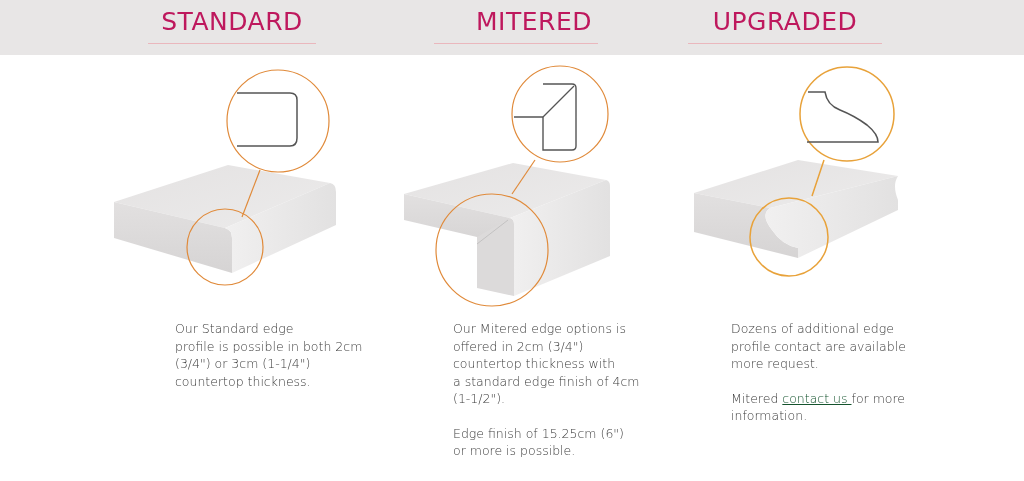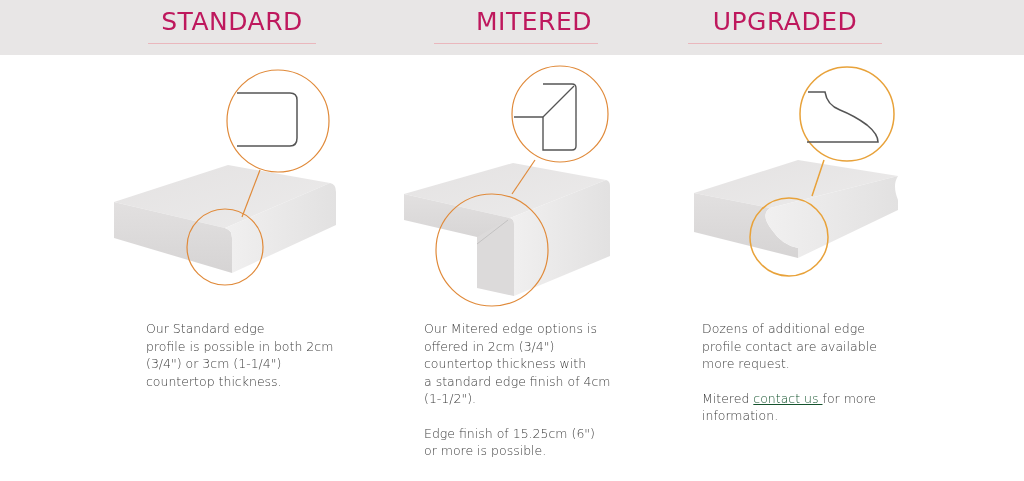--- a/index.html
+++ b/index.html
@@ -17,21 +17,21 @@
     line-height: 36px;
   }
   .col-title-underline {
     position: absolute; top: 43px; height: 1px; background: #eab7bd;
   }
 
   .illus { position: absolute; }
 
   .desc {
     position: absolute; font-size: 12.5px; line-height: 17.5px; color: #3c3c3c;
-    font-family: "DejaVu Sans", sans-serif; font-weight: 300;
+    font-family: "DejaVu Sans", sans-serif; font-weight: 300; margin-left: 29px;
   }
   .desc p { margin: 0; }
   .desc p + p { margin-top: 17px; }
   .desc a { color: #14532d; text-decoration: underline; }
 </style>
 </head>
 <body>
 
 <div class="header-band"></div>
 

